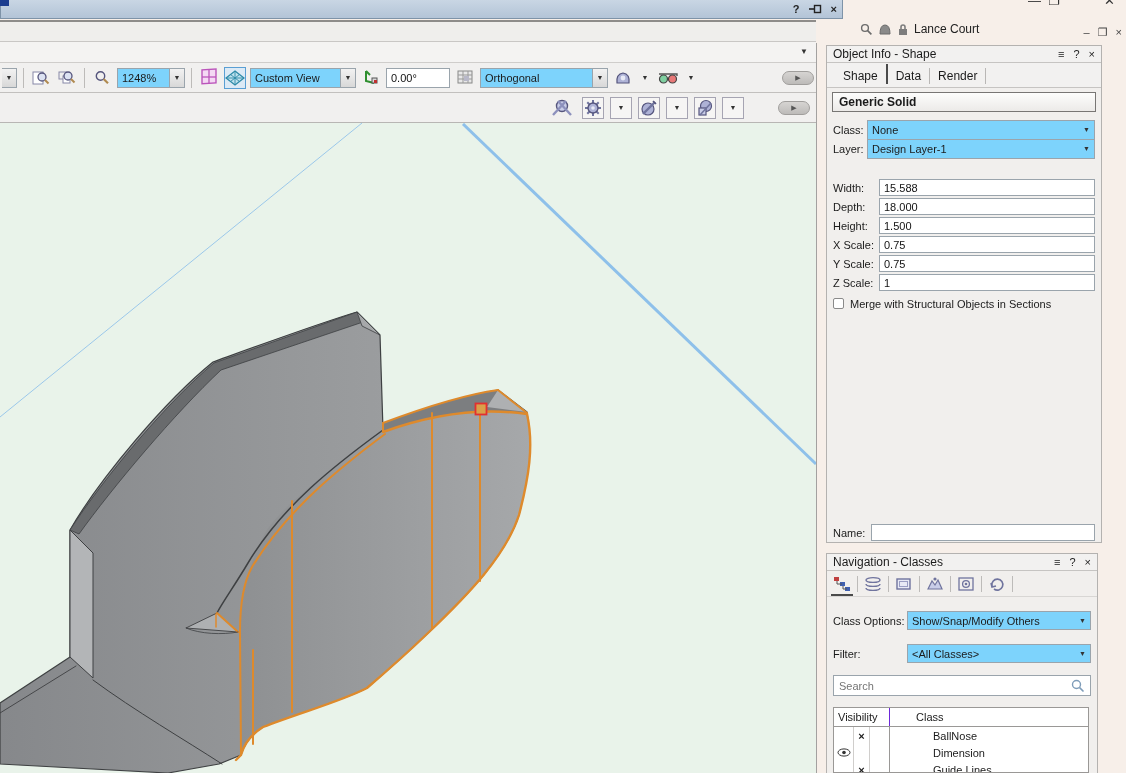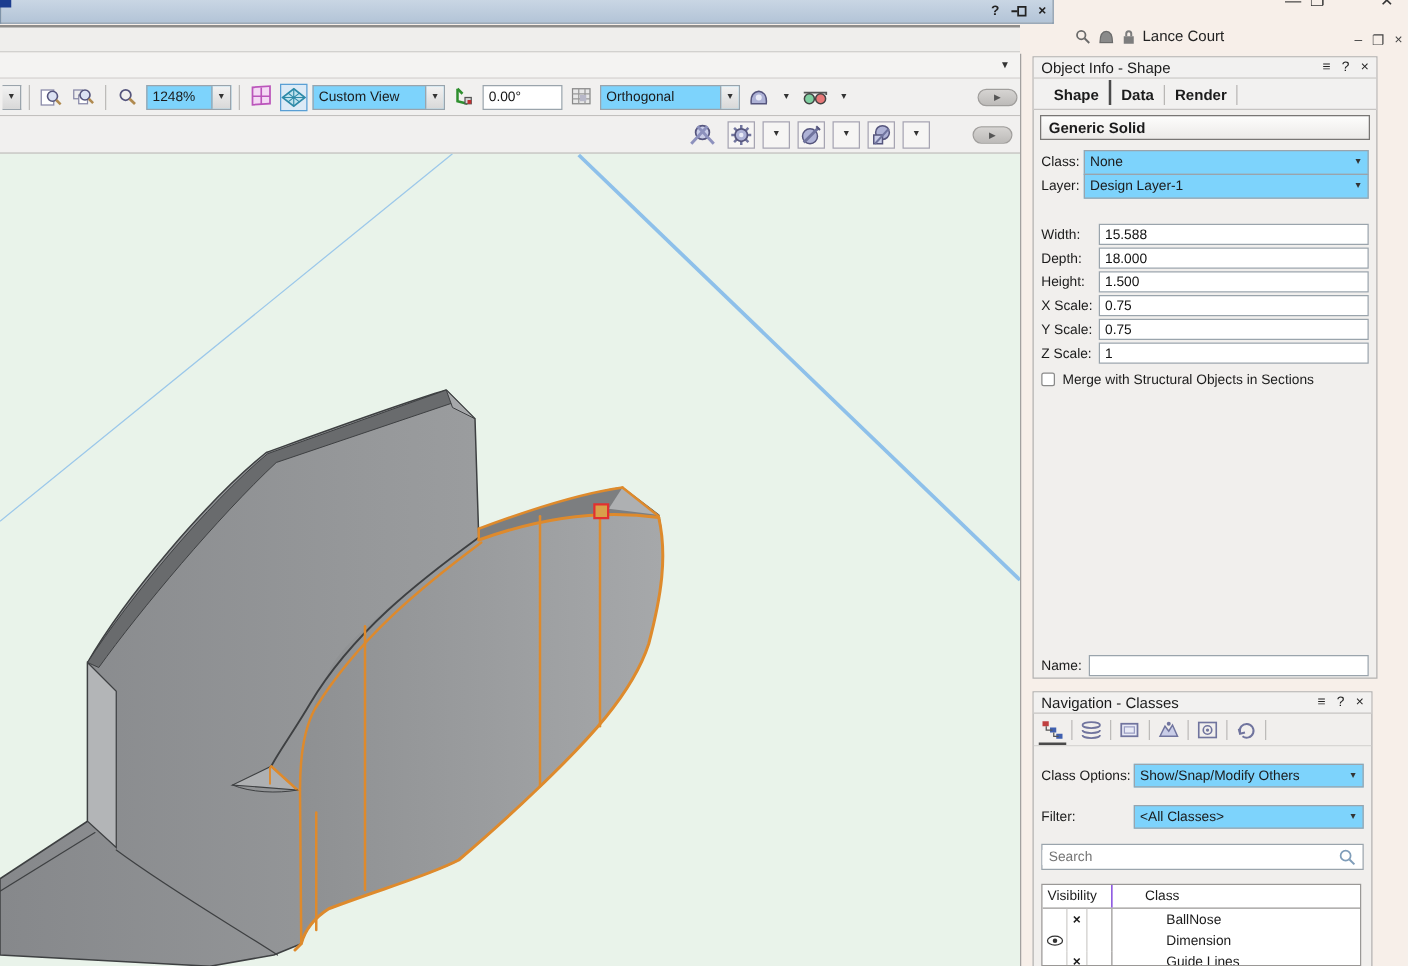--- a/index.html
+++ b/index.html
@@ -37,21 +37,21 @@
   .darr{font-size:7px;color:#333;width:14px;text-align:center;}
   
   .canvas{left:0;top:123px;width:816px;height:650px;background:var(--cv);}
   .cdiv{left:816px;top:43px;width:1px;height:730px;background:#a3a1a0;}
   
   .panel{background:var(--panel);border:1px solid #b4b2b0;position:absolute;}
   .ptitle{height:17px;border-bottom:1px solid #c6c4c2;background:#f2f1f0;display:flex;align-items:center;padding:0 6px;font-size:12px;}
   .ptitle .t{flex:1;}
   .picons{display:flex;gap:9px;font-size:11px;color:#222;align-items:center;}
   .tabs{height:25px;display:flex;align-items:flex-end;padding-left:8px;border-bottom:1px solid #c6c4c2;background:#f2f1f0;}
-  .tab{padding:3px 8px 4px;font-size:12px;color:#1b1b1b;font-weight:bold;}
+  .tab{padding:3px 8px 4px;font-size:12px;color:#1b1b1b;}
   .tabsep{width:1px;height:16px;background:#b9b7b5;margin-bottom:3px;}
   .tabsep.active{width:2px;background:#4a4a4a;height:20px;}
   .objhead{margin:4px 5px 2px;border:1px solid #787674;background:linear-gradient(#fdfdfc,#eceae8);padding:2px 6px;font-weight:bold;font-size:12px;}
   .row{position:absolute;left:6px;right:6px;height:17px;display:flex;align-items:center;}
   .row .lbl{font-size:11px;color:#1b1b1b;white-space:nowrap;}
   .input{flex:1;height:17px;background:#fff;border:1px solid var(--bord);font-size:11px;padding:0 4px;color:#111;outline:none;}
   .cbox{width:11px;height:11px;border:1px solid #8a8a8a;background:#fff;border-radius:2px;margin-right:6px;flex:none;}
   .navicons{height:26px;display:flex;align-items:center;padding-left:4px;gap:2px;border-bottom:1px solid #d8d6d4;}
   .nico{width:22px;height:20px;display:flex;align-items:center;justify-content:center;position:relative;}
   .nico.active:after{content:"";position:absolute;left:0;right:0;bottom:-2px;height:2px;background:#4a4a4a;}
@@ -171,21 +171,21 @@
     <div class="tbtn">
       <svg width="17" height="15" viewBox="0 0 17 15">
           <rect x="1" y="1" width="14" height="12" fill="#e8e8e8" stroke="#888"></rect>
           <line x1="1" y1="5" x2="15" y2="5" stroke="#999"></line>
           <line x1="1" y1="9" x2="15" y2="9" stroke="#999"></line>
           <line x1="6" y1="1" x2="6" y2="13" stroke="#999"></line>
           <line x1="11" y1="1" x2="11" y2="13" stroke="#999"></line>
           <rect x="7" y="6" width="5" height="5" fill="#b8b8c8"></rect>
         </svg>
     </div>
-    <div class="combo" style="width:112px">
+    <div class="combo" style="width:128px">
       <div class="val">Orthogonal</div>
       <div class="arr">▼</div>
     </div>
     <div class="tbtn">
       <svg width="18" height="16" viewBox="0 0 18 16">
           <path d="M3 13 Q2 4 9 3 Q16 4 15 13 Z" fill="#aeb2d6" stroke="#55557d" stroke-width="1.2"></path>
           <circle cx="9" cy="8" r="2.4" fill="#e8eaf6"></circle>
         </svg>
     </div>
     <div class="darr">▼</div>

